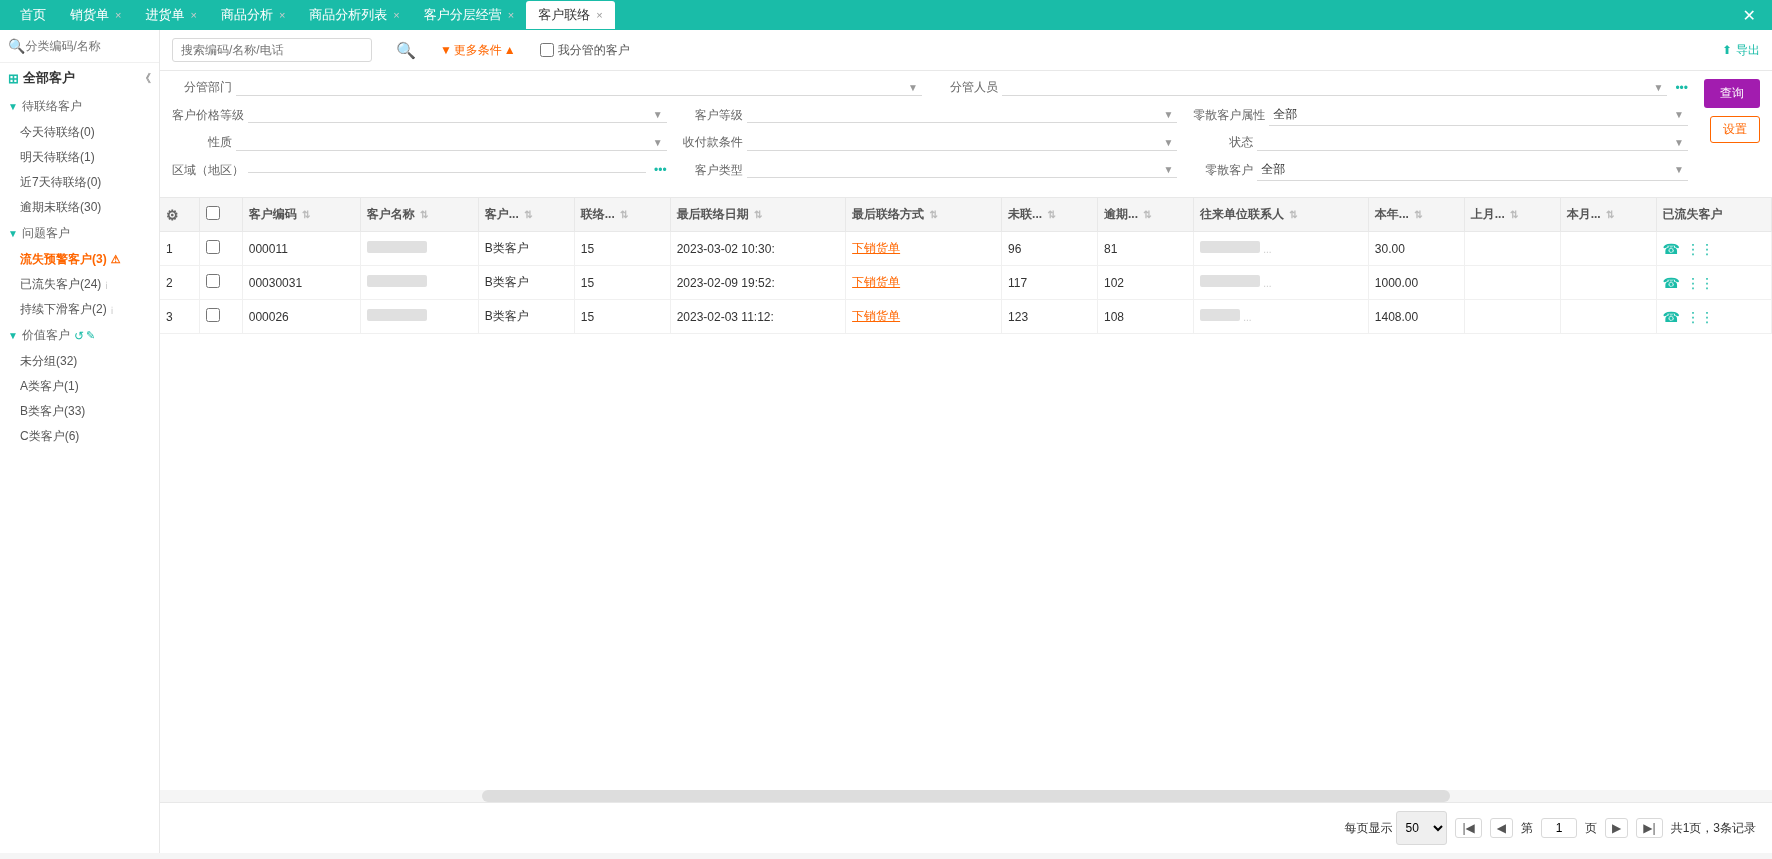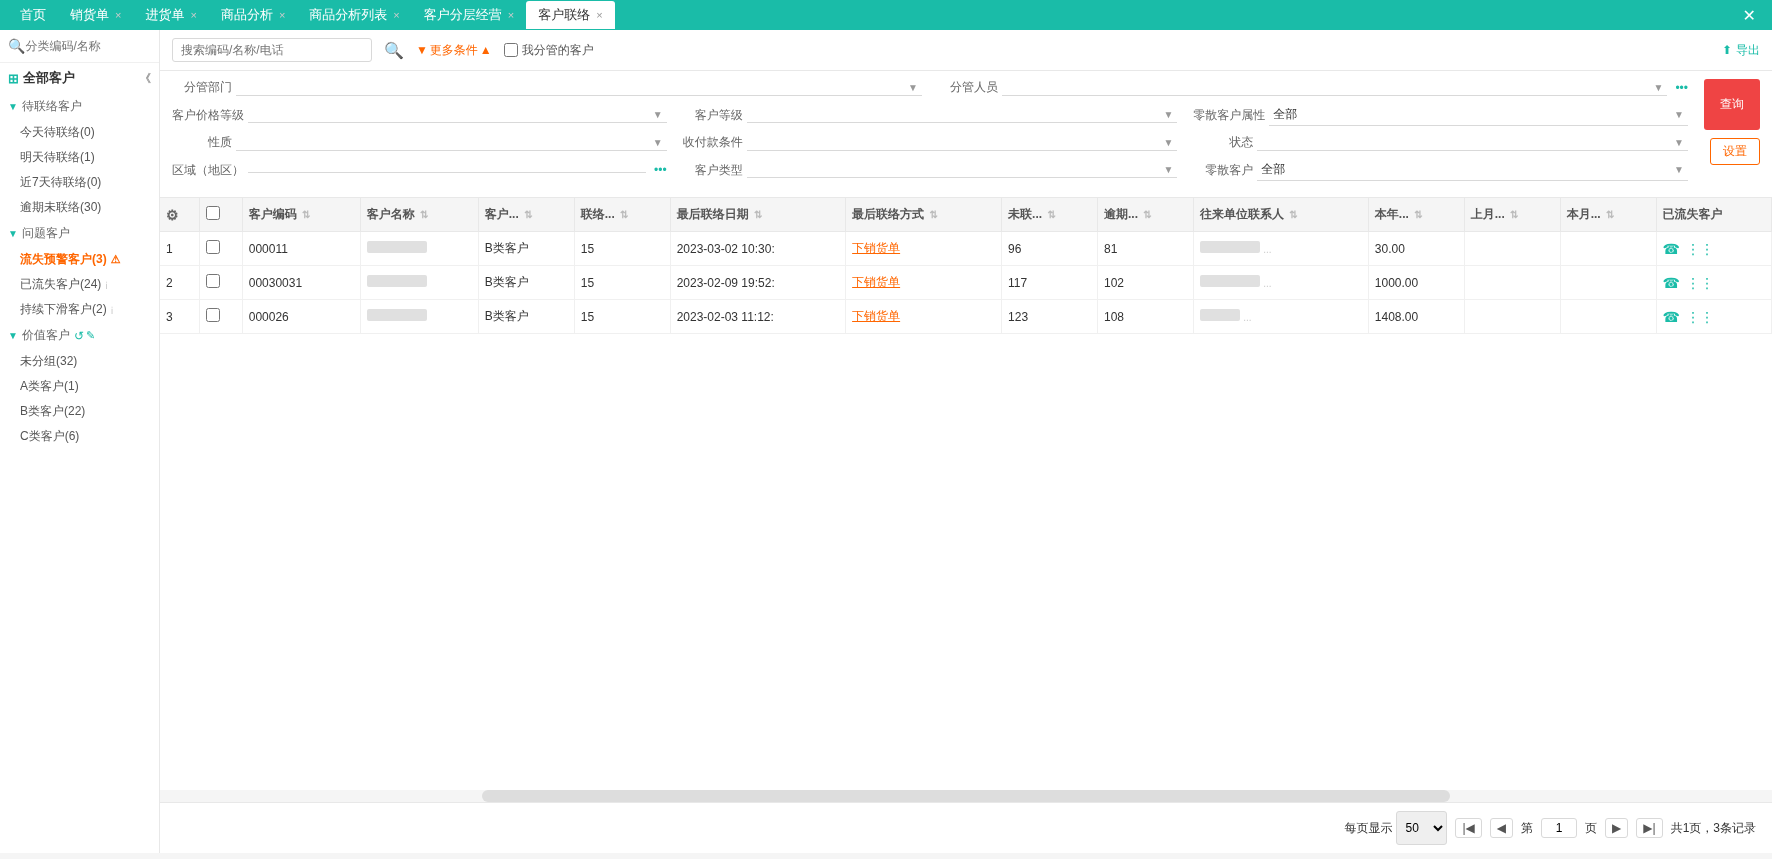--- a/index.html
+++ b/index.html
@@ -50,21 +50,21 @@
       display: flex; align-items: center;
     }
     .sidebar-item.active { color: #ff6600; font-weight: bold; }
 
     
     .content-area { flex: 1; display: flex; flex-direction: column; overflow: hidden; }
 
     
     .toolbar {
       display: flex; align-items: center; padding: 8px 12px; background: #fff;
-      border-bottom: 1px solid #e8e8e8; gap: 12px;
+      border-bottom: 1px solid #e8e8e8; gap: 24px;
     }
     .toolbar input[type=text] {
       border: 1px solid #d9d9d9; border-radius: 3px; padding: 4px 8px; font-size: 12px;
       width: 200px; outline: none;
     }
     .toolbar .search-btn {
       background: none; border: none; cursor: pointer; color: #ff6600; font-size: 16px;
     }
     .toolbar .more-btn {
       display: flex; align-items: center; color: #ff6600; cursor: pointer; font-size: 12px; gap: 2px;
@@ -88,22 +88,22 @@
       font-size: 12px; padding: 2px 4px; background: transparent;
     }
     .filter-select {
       display: flex; align-items: center; border: none; border-bottom: 1px solid #d9d9d9;
       flex: 1; cursor: pointer; padding: 2px 4px; justify-content: space-between;
     }
     .filter-select span { font-size: 12px; color: #333; }
     .filter-select .arrow { color: #999; font-size: 10px; }
     .filter-item .dots { color: #1abca8; cursor: pointer; margin-left: 4px; }
     .query-btn {
-      background: #ef4444; color: #fff; border: none; border-radius: 3px;
-      padding: 17px 16px; font-size: 12px; cursor: pointer;
+      background: #a21caf; color: #fff; border: none; border-radius: 3px;
+      padding: 6px 16px; font-size: 12px; cursor: pointer;
     }
     .setting-btn {
       background: #fff; color: #ff6600; border: 1px solid #ff6600; border-radius: 3px;
       padding: 4px 12px; font-size: 12px; cursor: pointer; margin-top: 4px;
     }
     .filter-actions { display: flex; flex-direction: column; align-items: flex-end; gap: 4px; padding-left: 8px; }
 
     
     .table-container { flex: 1; overflow: auto; background: #fff; }
     table { width: 100%; border-collapse: collapse; font-size: 12px; }
@@ -243,21 +243,21 @@
       <span style="margin-left:4px;color:#1abca8;cursor:pointer;">↺</span>
       <span style="margin-left:2px;color:#1abca8;cursor:pointer;font-size:11px;">✎</span>
     </div>
     <div class="sidebar-item">
       <span>未分组(32)</span>
     </div>
     <div class="sidebar-item">
       <span>A类客户(1)</span>
     </div>
     <div class="sidebar-item">
-      <span>B类客户(22)</span>
+      <span>B类客户(33)</span>
     </div>
     <div class="sidebar-item">
       <span>C类客户(6)</span>
     </div>
   </div>
 
   <div class="content-area">
 
     <div class="toolbar">
       <input type="text" placeholder="搜索编码/名称/电话" style="">

